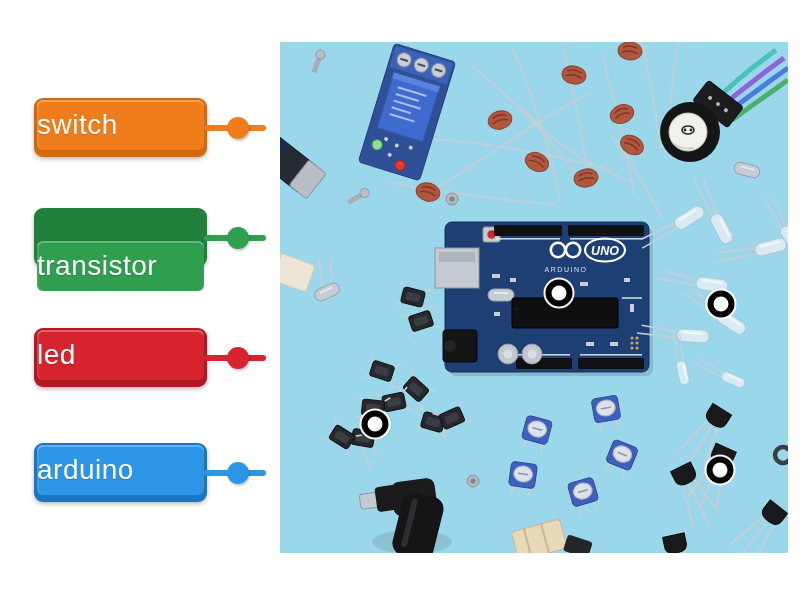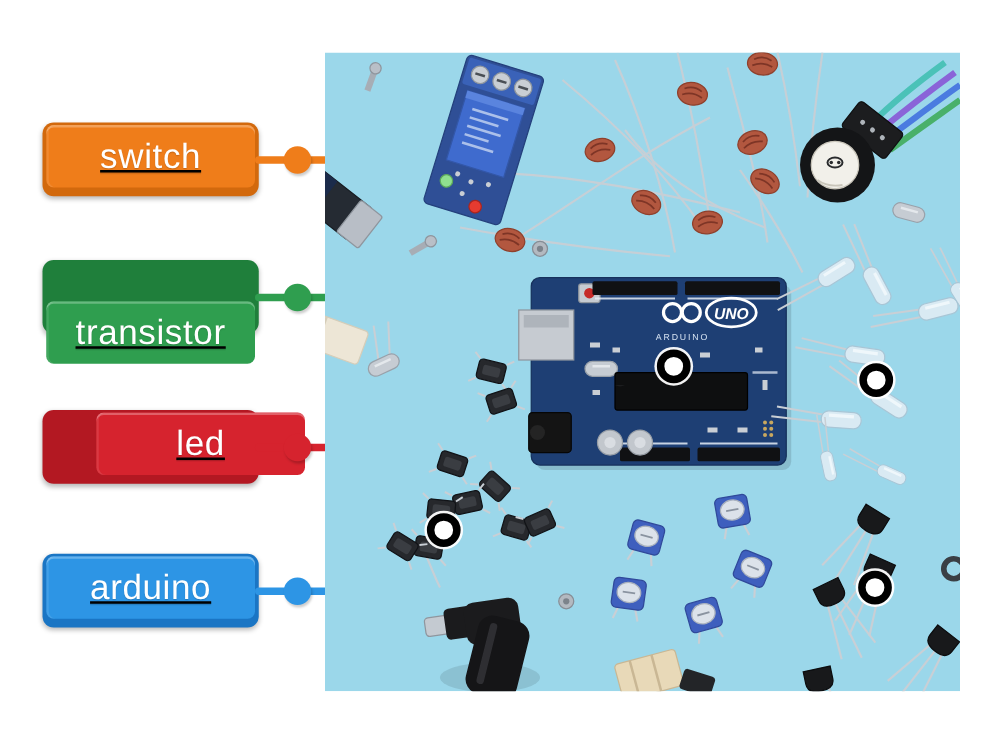--- a/index.html
+++ b/index.html
@@ -5,31 +5,31 @@
   html,body{margin:0;padding:0;}
   body{width:800px;height:600px;background:#ffffff;overflow:hidden;
        font-family:"Liberation Sans", sans-serif;position:relative;}
   .stage{position:absolute;left:0;top:0;width:800px;height:600px;}
 
   
   .chip{position:absolute;left:34px;width:173px;height:59px;cursor:grab;}
   .chip-bevel{position:absolute;inset:0;border-radius:9px;padding:2px 3px 7px 3px;
               box-sizing:border-box;box-shadow:0 2px 4px rgba(0,0,0,.28);}
   .chip-face{width:100%;height:100%;border-radius:6px;display:flex;
-             align-items:center;justify-content:center;
-             box-shadow:inset 0 2px 0 rgba(255,255,255,.28), inset 2px 0 0 rgba(255,255,255,.10);text-decoration:underline;}
+             align-items:center;justify-content:flex-start;
+             box-shadow:inset 0 2px 0 rgba(255,255,255,.28), inset 2px 0 0 rgba(255,255,255,.10);}
   .chip-label{color:#ffffff;font-size:28px;font-weight:500;letter-spacing:.5px;
               text-shadow:0 1px 1px rgba(0,0,0,.18);}
   .chip-stub{position:absolute;top:50%;margin-top:-3px;left:170px;width:62px;height:6px;
              border-radius:3px;}
   .chip-dot{position:absolute;top:50%;margin-top:-11px;left:193px;width:22px;height:22px;
             border-radius:50%;box-shadow:1px 2px 2px rgba(0,0,0,.2);}
 
   
-  .photo-panel{position:absolute;left:260px;top:42px;width:508px;height:511px;}
+  .photo-panel{position:absolute;left:280px;top:42px;width:508px;height:511px;}
   .photo-panel svg{display:block;}
 
   
   .target{position:absolute;width:15px;height:15px;border-radius:50%;
           background:#ffffff;border:6px solid #000000;
           box-shadow:0 0 0 2px rgba(255,255,255,.95);
           transform:translate(-50%,-50%);cursor:pointer;}
 </style>
 </head>
 <body>
@@ -51,21 +51,21 @@
       <div class="chip-face" style="background-color: rgb(47, 158, 79); margin-top: 31px;">
         <span class="chip-label">transistor</span>
       </div>
     </div>
     <div class="chip-stub" style="background-color: rgb(47, 158, 79);"></div>
     <div class="chip-dot" style="background-color: rgb(47, 158, 79);"></div>
   </div>
 
   <div class="chip" style="top:328px">
     <div class="chip-bevel" style="background-color: rgb(179, 24, 34);">
-      <div class="chip-face" style="background-color: rgb(214, 35, 46); margin-left: 40px;">
+      <div class="chip-face" style="background-color: rgb(214, 35, 46);">
         <span class="chip-label">led</span>
       </div>
     </div>
     <div class="chip-stub" style="background-color: rgb(214, 35, 46);"></div>
     <div class="chip-dot" style="background-color: rgb(214, 35, 46);"></div>
   </div>
 
   <div class="chip" style="top:443px">
     <div class="chip-bevel" style="background-color: rgb(26, 117, 196);">
       <div class="chip-face" style="background-color: rgb(45, 149, 229);">

